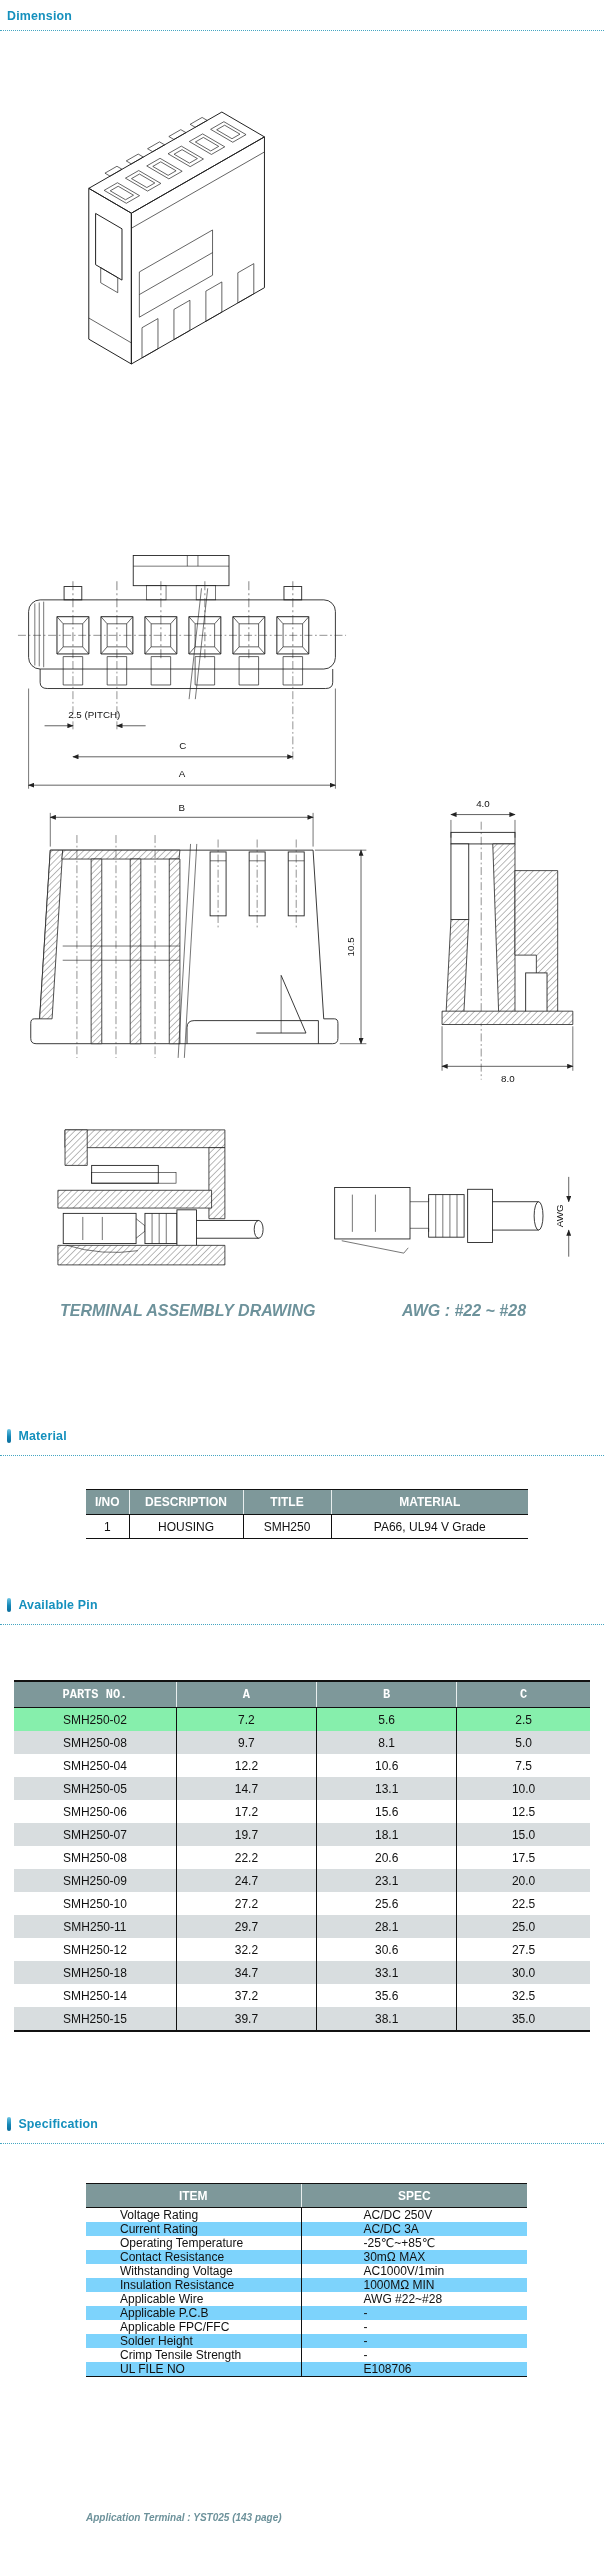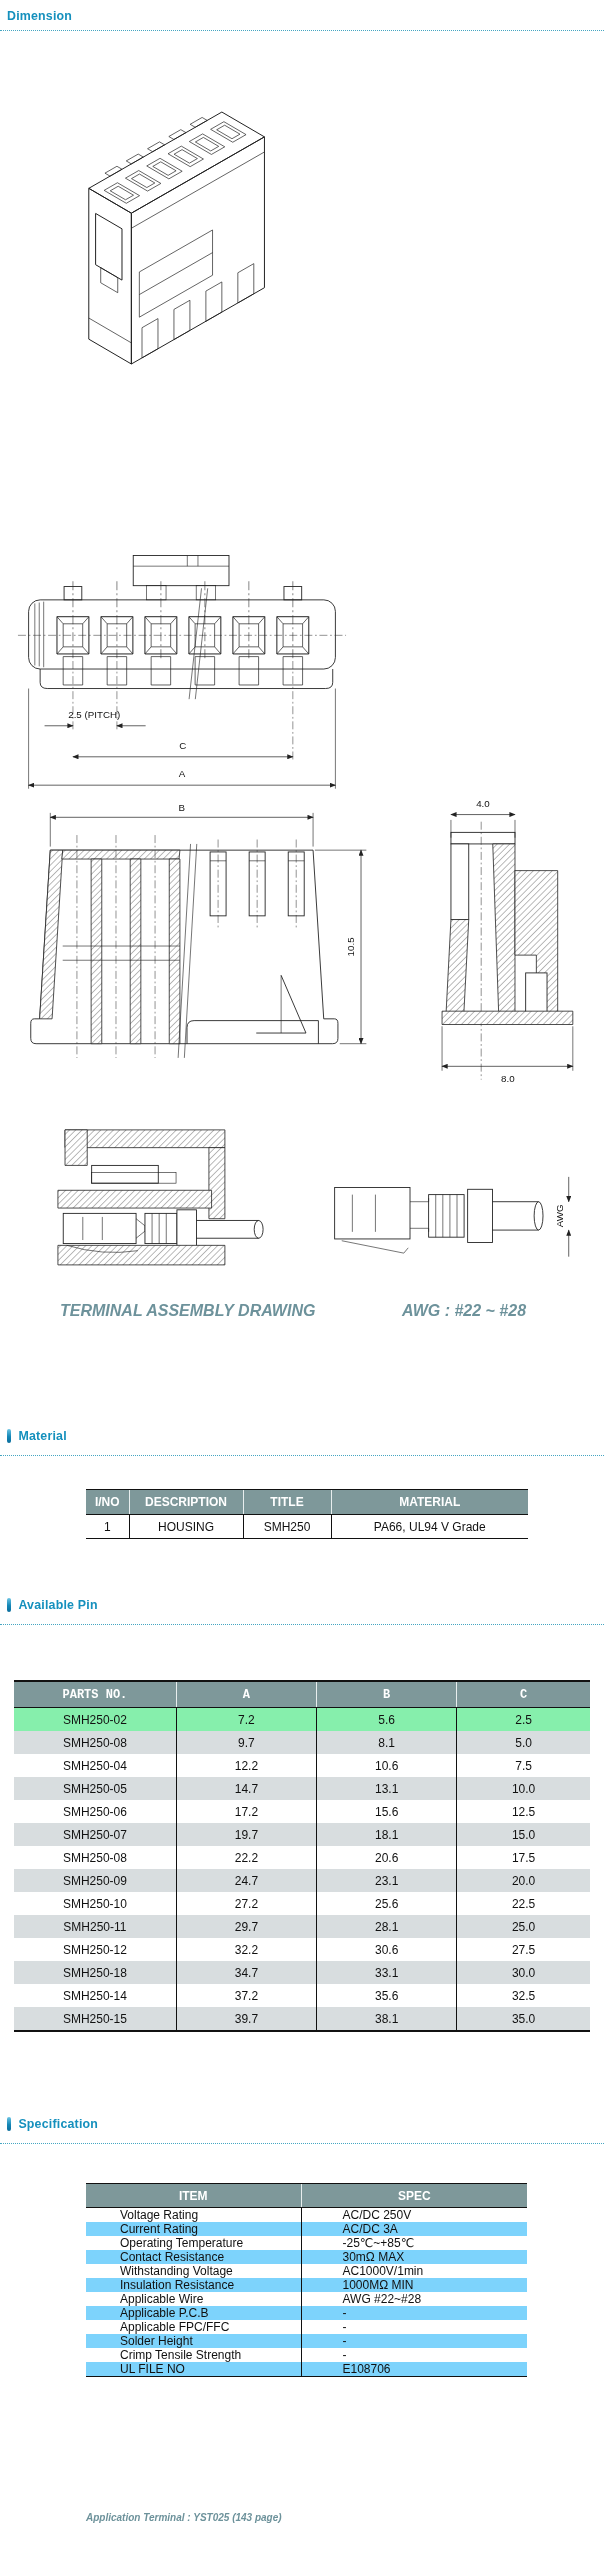--- a/index.html
+++ b/index.html
@@ -47,21 +47,21 @@
   #ap-table td + td{border-left:0.9px solid #111;}
   #ap-table tr:last-child td{border-bottom:2.2px solid #111;}
   #ap-table tr.alt td{background:#d8dddf;}
   #ap-table tr.hl td{background:#86efac;margin-left:24px;}
 
   
   #spec-table{left:86px;top:2183px;width:441px;}
   #spec-table th{height:23px;border-top:1.8px solid #111;border-bottom:1.3px solid #111;}
   #spec-table th + th{border-left:0.9px solid #e8eeee;}
   #spec-table td{height:14px;text-align:left;padding-left:34px;}
-  #spec-table td + td{border-left:1.3px solid #111;padding-left:41px;}
+  #spec-table td + td{border-left:1.3px solid #111;padding-left:62px;}
   #spec-table tr:last-child td{border-bottom:1.8px solid #111;}
   #spec-table tr.alt td{background:#7dd3fc;}
 </style>
 </head>
 <body>
 
 <div id="page">
 
   <svg width="0" height="0" style="position:absolute">
     <defs>

